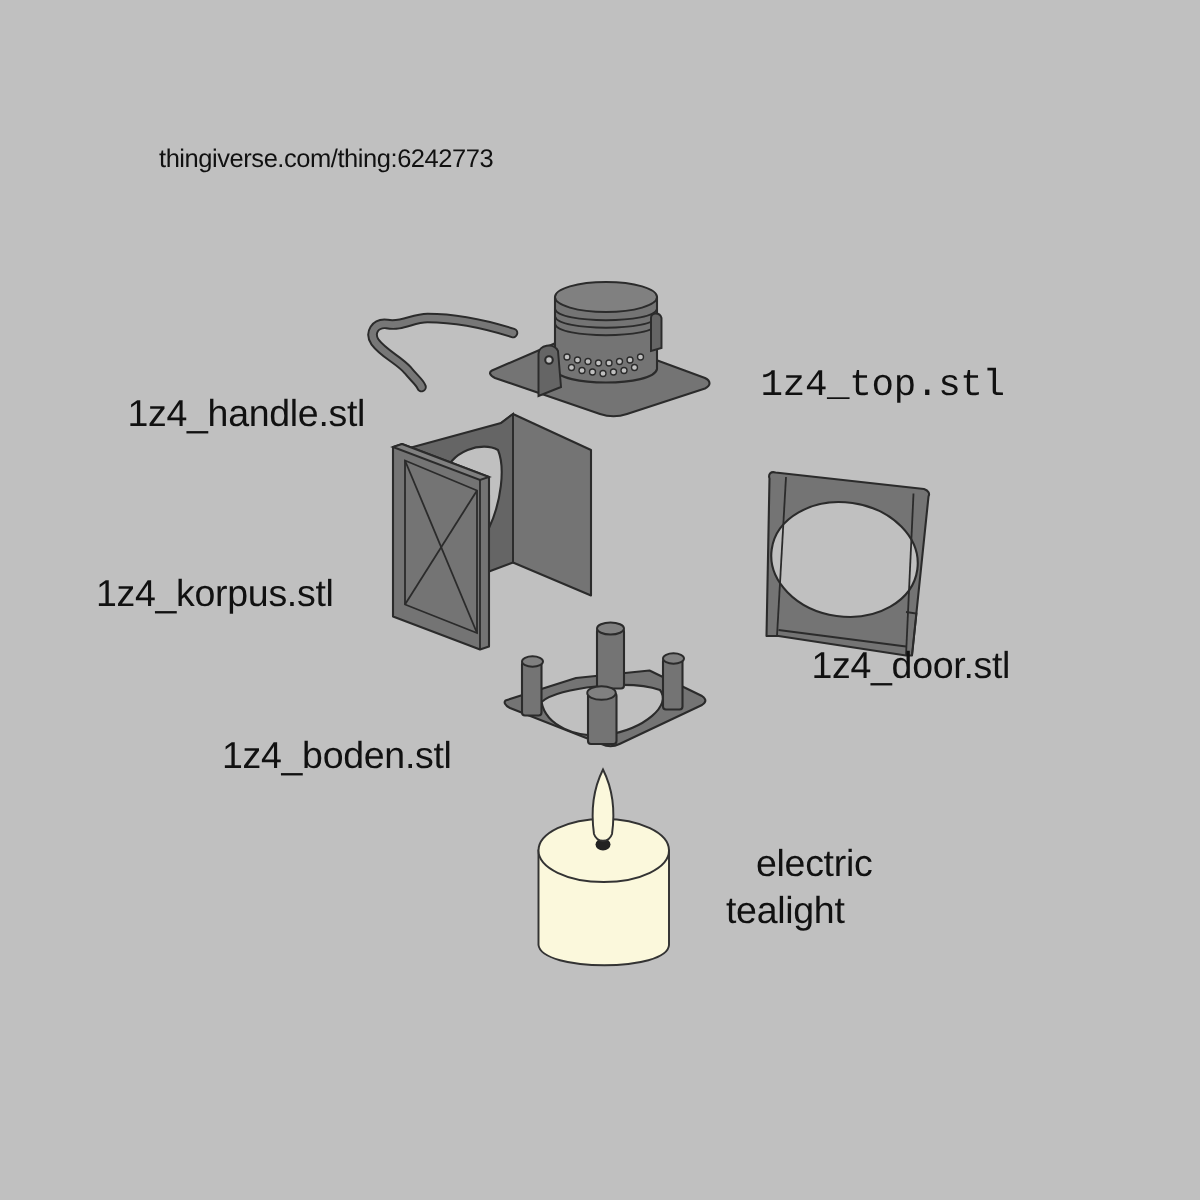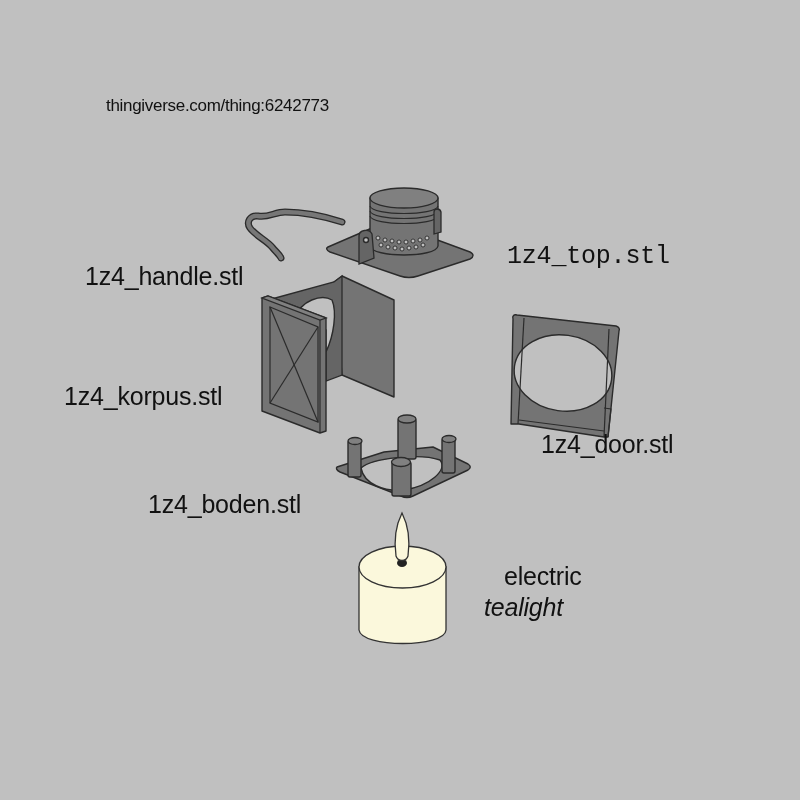--- a/index.html
+++ b/index.html
@@ -105,13 +105,13 @@
     <path class="wax" d="M402,513 C395,527 394,542 396,556 C398,562 406,562 408,556 C410,542 409,527 402,513 Z"></path>
   </g>
 </svg>
 
 <div class="label" style="left:85px;top:264px;">1z4_handle.stl</div>
 <div class="label" style="left:507px;top:244px;font-family:Liberation Mono, monospace;">1z4_top.stl</div>
 <div class="label" style="left:64px;top:384px;">1z4_korpus.stl</div>
 <div class="label" style="left:541px;top:432px;">1z4_door.stl</div>
 <div class="label" style="left:148px;top:492px;">1z4_boden.stl</div>
 <div class="label" style="left:504px;top:564px;">electric</div>
-<div class="label" style="left:484px;top:595px;font-style:italic;">tealight</div>
+<div class="label" style="left:484px;top:595px;">tealight</div>
 
 </body></html>

